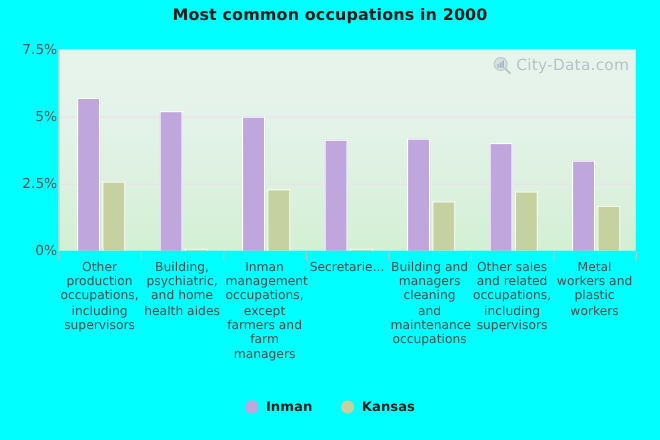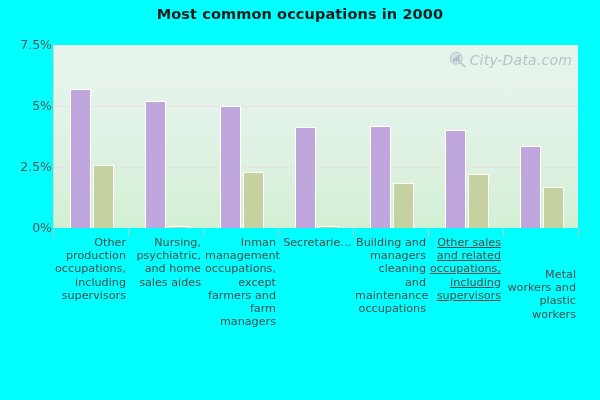--- a/index.html
+++ b/index.html
@@ -39,21 +39,20 @@
   
   .plot-area {
     position: absolute;
     left: 53px;
     top: 45px;
     width: 525px;
     height: 183px;
     background: linear-gradient(to bottom, #e7f4ec 0%, #e4f3ea 33%, #ddf1e0 66%, #d2f0d4 100%);
     border-left: 1px solid #c9d9cc;
     box-sizing: border-box;
-    font-style: italic;
   }
 
   .gridline {
     position: absolute;
     left: 0;
     width: 100%;
     height: 1px;
     background: #ecdfe8;
   }
 
@@ -103,21 +102,21 @@
   .xtick {
     position: absolute;
     top: 229px;
     width: 1px;
     height: 8px;
     background: #b7c4bb;
   }
   .xlabel {
     position: absolute;
     top: 236px;
-    text-align: right;
+    text-align: center;
     font-size: 11.2px;
     line-height: 13.2px;
     color: #4b4b4b;
     font-family: "DejaVu Sans", sans-serif;
   }
 
   
   .legend {
     position: absolute;
     left: 0;
@@ -196,22 +195,32 @@
   <div id="xaxis">
       <div class="xtick" style="left: 53px;"></div>
       <div class="xtick" style="left: 128px;"></div>
       <div class="xtick" style="left: 203px;"></div>
       <div class="xtick" style="left: 278px;"></div>
       <div class="xtick" style="left: 353px;"></div>
       <div class="xtick" style="left: 428px;"></div>
       <div class="xtick" style="left: 503px;"></div>
       <div class="xtick" style="left: 578px;"></div>
       <div class="xlabel" style="left: 55px; width: 71px;">Other production occupations, including supervisors</div>
-      <div class="xlabel" style="left: 130px; width: 71px;">Nursing, psychiatric, and home sales aides</div>
+      <div class="xlabel" style="left: 130px; width: 71px;">Building, psychiatric, and home health aides</div>
       <div class="xlabel" style="left: 205px; width: 71px;">Inman management occupations, except farmers and farm managers</div>
       <div class="xlabel" style="left: 280px; width: 71px;">Secretarie...</div>
       <div class="xlabel" style="left: 355px; width: 71px;">Building and managers cleaning and maintenance occupations</div>
-      <div class="xlabel" style="left: 430px; width: 71px; text-decoration: underline;">Other sales and related occupations, including supervisors</div>
-      <div class="xlabel" style="left: 505px; width: 71px; margin-top: 32px;">Metal workers and plastic workers</div>
-    </div>
-
+      <div class="xlabel" style="left: 430px; width: 71px;">Other sales and related occupations, including supervisors</div>
+      <div class="xlabel" style="left: 505px; width: 71px;">Metal workers and plastic workers</div>
+    </div>
+
+  <div class="legend" id="legend">
+      <div class="legend-item">
+        <span class="legend-swatch" style="background: rgb(191, 167, 221);"></span>
+        <span class="legend-label">Inman</span>
+      </div>
+      <div class="legend-item">
+        <span class="legend-swatch" style="background: rgb(197, 209, 160);"></span>
+        <span class="legend-label">Kansas</span>
+      </div>
+    </div>
 
 </div>
 
 </body></html>

